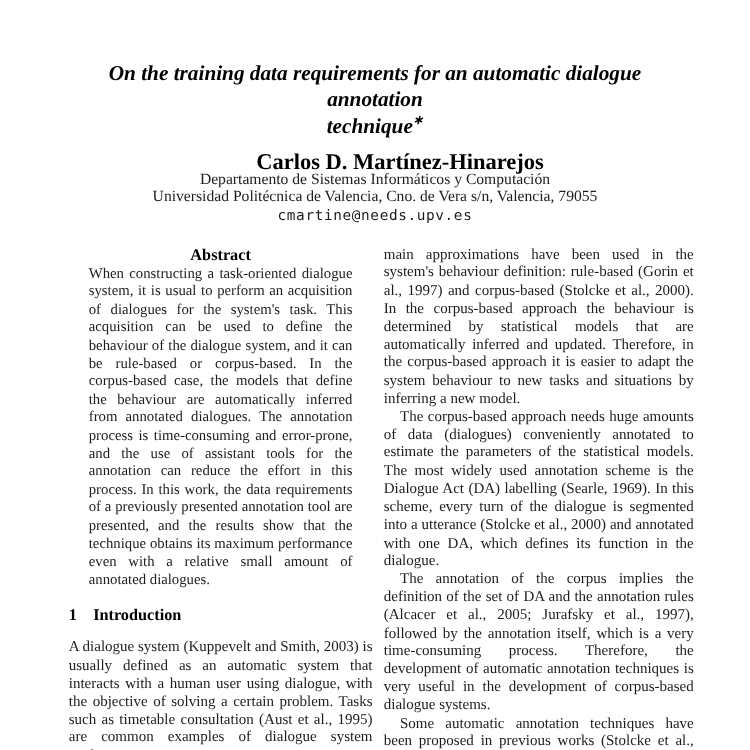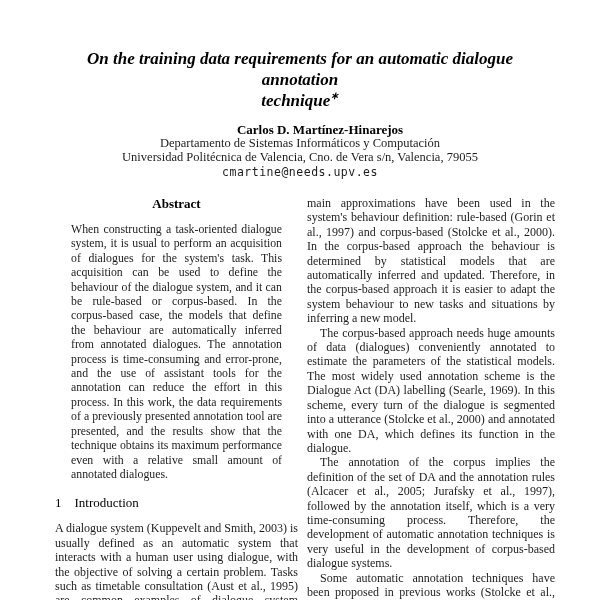--- a/index.html
+++ b/index.html
@@ -31,21 +31,21 @@
   .paper-title sup {
     font-size: 10px;
     vertical-align: super;
     line-height: 0;
   }
   .author-block {
     text-align: center;
     margin-top: 11px;
   }
   .author-name {
-    font-size: 13px;
+    font-size: 18px;
     font-weight: bold;
     line-height: 15px;
     color: #000;
     margin-left: 40px;
   }
   .affiliation {
     font-size: 12.5px;
     line-height: 13.5px;
   }
   .email {
@@ -64,30 +64,29 @@
   }
   .col { text-align: justify; }
   .col-left  { width: 243px; }
   .col-right { width: 248px; }
   .abstract-heading {
     text-align: center;
     font-weight: bold;
     font-size: 13px;
     line-height: 15px;
     color: #000;
-    margin-bottom: 11px;
   }
   .abstract-body {
     margin: 0 16px;
     font-size: 11.8px;
     line-height: 14.4px;
     text-align: justify;
   }
   .section-heading {
-    font-weight: normal;
+    font-weight: bold;
     font-size: 13px;
     line-height: 15px;
     color: #000;
     margin-top: 14px;
     margin-bottom: 11px;
     text-align: left;
   }
   .section-number { display: inline-block; margin-right: 13px; }
   .body-par {
     font-size: 12px;

